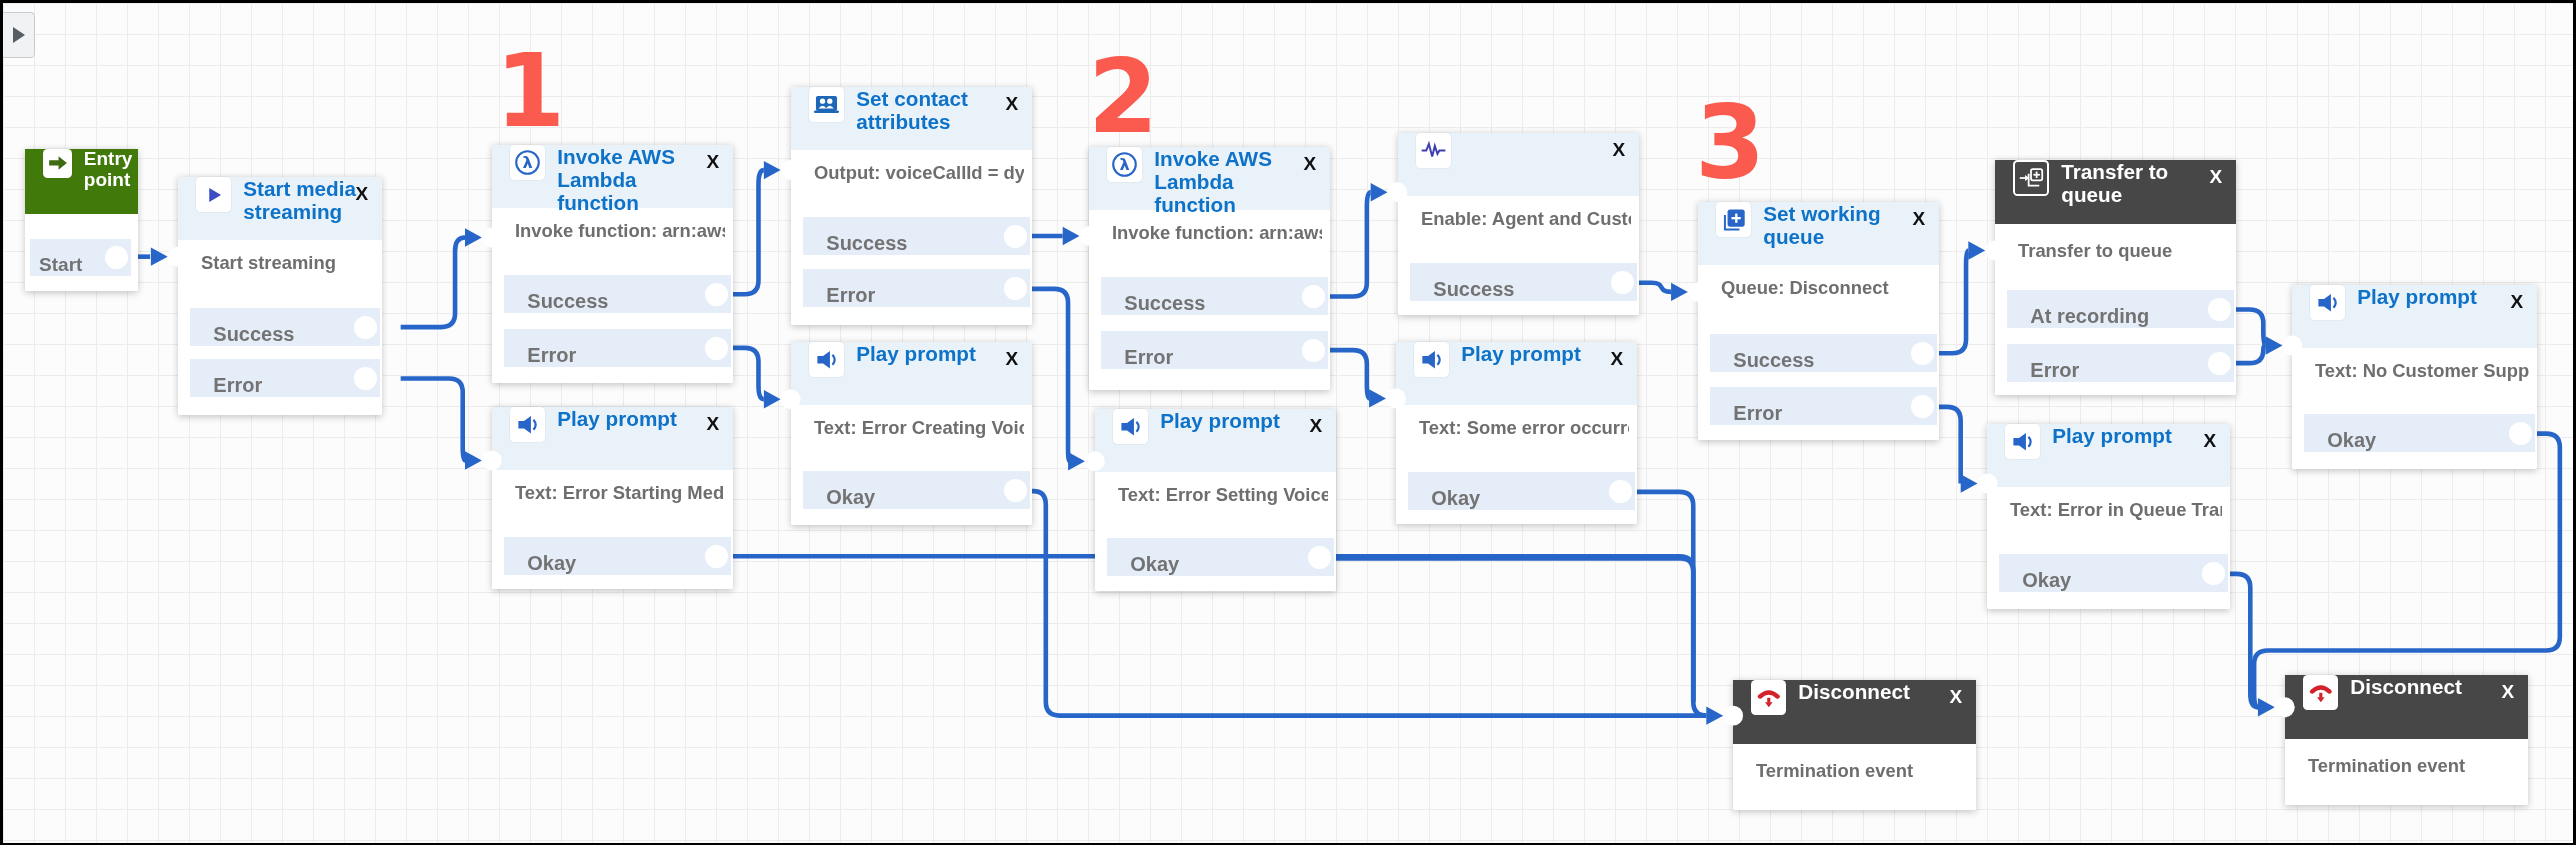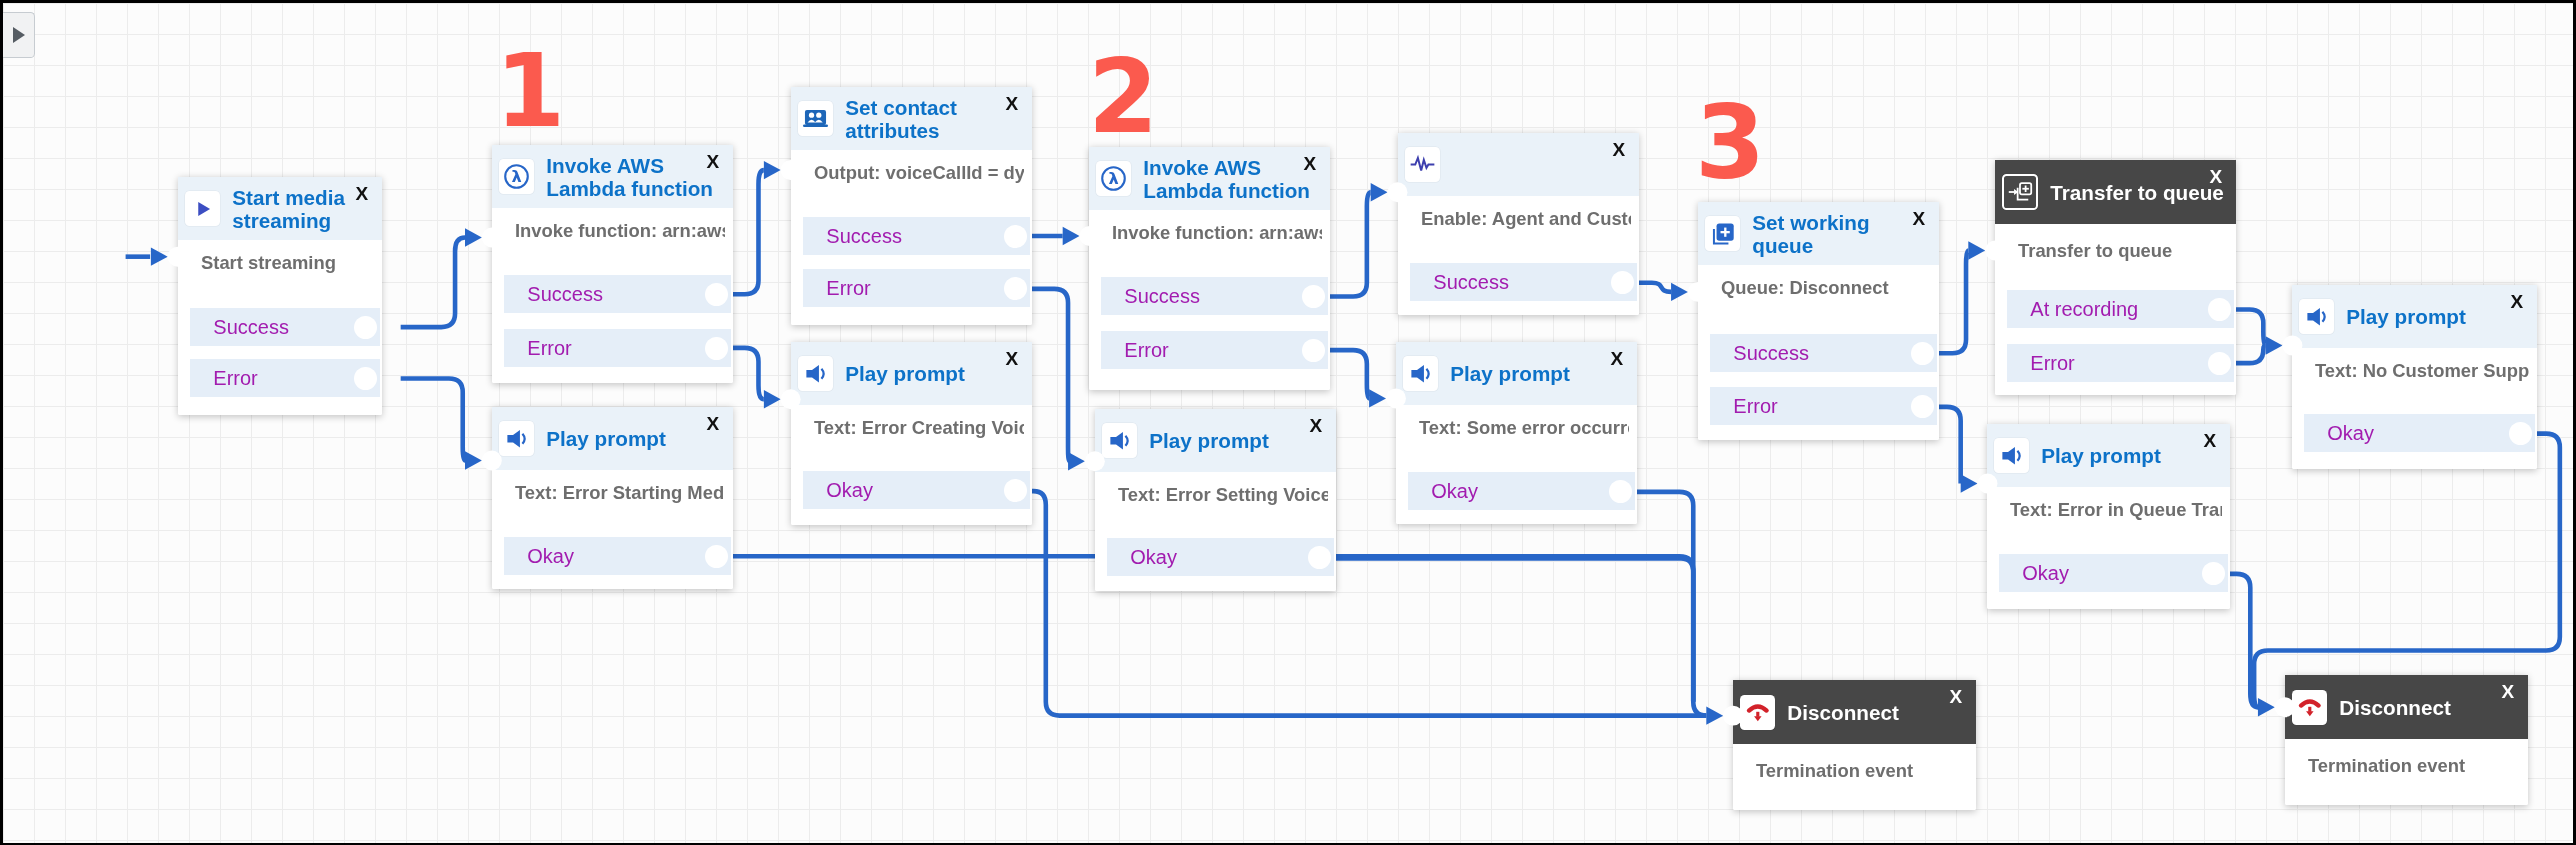--- a/index.html
+++ b/index.html
@@ -18,36 +18,36 @@
   .marker{position:absolute;z-index:2;color:#fb5a4e;font-weight:bold;
     font-family:"DejaVu Sans",sans-serif;font-size:101px;line-height:1;}
   .panel-toggle{position:absolute;left:0;top:9.2px;width:31px;height:44px;z-index:2;
     background:#f1f2f3;border:1.5px solid #c7ccd1;border-left:none;border-radius:0 4.6px 4.6px 0;
     display:flex;align-items:center;justify-content:center;}
   .tri-right{width:0;height:0;border-left:12.3px solid #555c63;
     border-top:8.4px solid transparent;border-bottom:8.4px solid transparent;}
   .node{position:absolute;z-index:2;background:#fff;
     box-shadow:0 1.5px 7.7px rgba(0,0,0,.22);border-radius:1.5px;}
   .hd{position:absolute;left:0;top:0;right:0;height:63px;background:#eaf2f9;
-    display:flex;align-items:center;gap:12.3px;padding:0 7px;box-sizing:border-box;}
+    display:flex;gap:12.3px;padding:0 18px;box-sizing:border-box;}
   .hd.green{background:#41790b;height:65px;}
   .hd.dark{background:#474747;height:64px;}
   .iconbox{width:35px;height:35px;background:#fff;border-radius:4.6px;flex:0 0 auto;
     display:flex;align-items:center;justify-content:center;box-shadow:0 0 0 0.8px rgba(0,0,0,.04);}
   .hd.dark .iconbox.outline{background:transparent;border:2.3px solid #fff;width:32px;height:32px;}
   .title{color:#0d72c8;font-weight:bold;font-size:20.7px;line-height:23px;}
   .hd.green .title,.hd.dark .title{color:#fff;}
   .close{position:absolute;top:6.1px;right:13.8px;font-size:19px;font-weight:bold;color:#111;cursor:pointer;}
   .hd.dark .close{color:#fff;}
   .desc{position:absolute;top:75px;left:23px;right:7.7px;color:#6e6e6e;
     font-weight:bold;font-size:18.4px;white-space:nowrap;overflow:hidden;}
   .desc.lower{top:80px;}
   .row{position:absolute;left:12.3px;right:2.3px;height:38px;background:#e5eef8;}
-  .rlabel{position:absolute;left:23px;top:0;line-height:38px;font-size:20px;
-    font-weight:normal;color:#a21caf;}
+  .rlabel{position:absolute;left:23px;top:7px;line-height:38px;font-size:20px;
+    font-weight:bold;color:#737373;}
   .port{position:absolute;right:3.1px;top:50%;width:23px;height:23px;margin-top:-11.5px;
     background:#fff;border-radius:50%;}
   .node.entry .row{left:5.4px;right:6.1px;height:37px;}
 </style>
 </head>
 <body>
 
 <div id="canvas">
 
   <svg id="edges" class="layer" width="2576" height="846" viewBox="0 0 3362 1104">
@@ -76,20 +76,34 @@
   </svg>
 
   <div class="panel-toggle">
     <span class="tri-right"></span>
   </div>
 
   <div class="marker" style="left:492px;top:38px">1</div>
   <div class="marker" style="left:1085px;top:44px">2</div>
   <div class="marker" style="left:1692px;top:90px">3</div>
 
+  <div class="node entry" style="left:21.5px;top:146px;width:113px;height:142px">
+    <div class="hd green">
+      <span class="iconbox" style="width:29px;height:29px">
+        <svg width="23" height="23" viewBox="0 0 44 44">
+            <polygon points="6,16 24,16 24,8 40,21 24,34 24,26 6,26" fill="#3e6b12"></polygon>
+          </svg>
+      </span>
+      <span class="title" style="font-size:19px;line-height:20.7px">Entry point</span>
+    </div>
+    <div class="row" style="top:90px">
+      <span class="rlabel" style="left:9.2px;line-height:37px;font-size:19px">Start</span>
+      <span class="port"></span>
+    </div>
+  </div>
 
   <div class="node" style="left:175px;top:174px;width:204px;height:238px">
     <div class="hd">
       <span class="iconbox">
         <svg width="26" height="26" viewBox="0 0 44 44">
             <polygon points="14,10 34,22 14,34" fill="#3c4ec2"></polygon>
           </svg>
       </span>
       <span class="title">Start media streaming</span>
       <span class="close">X</span>

